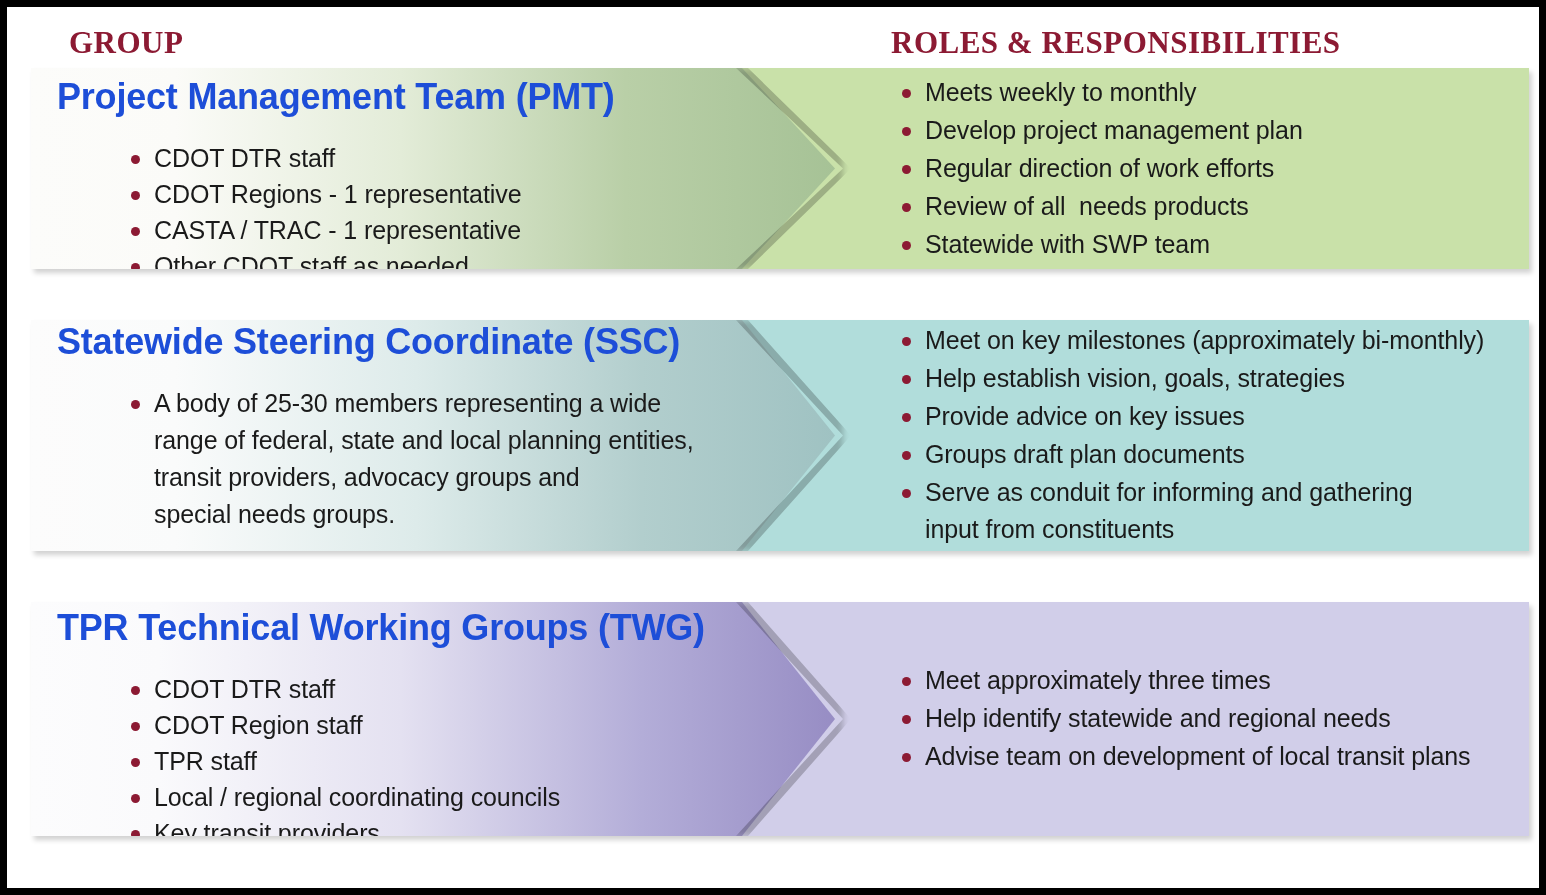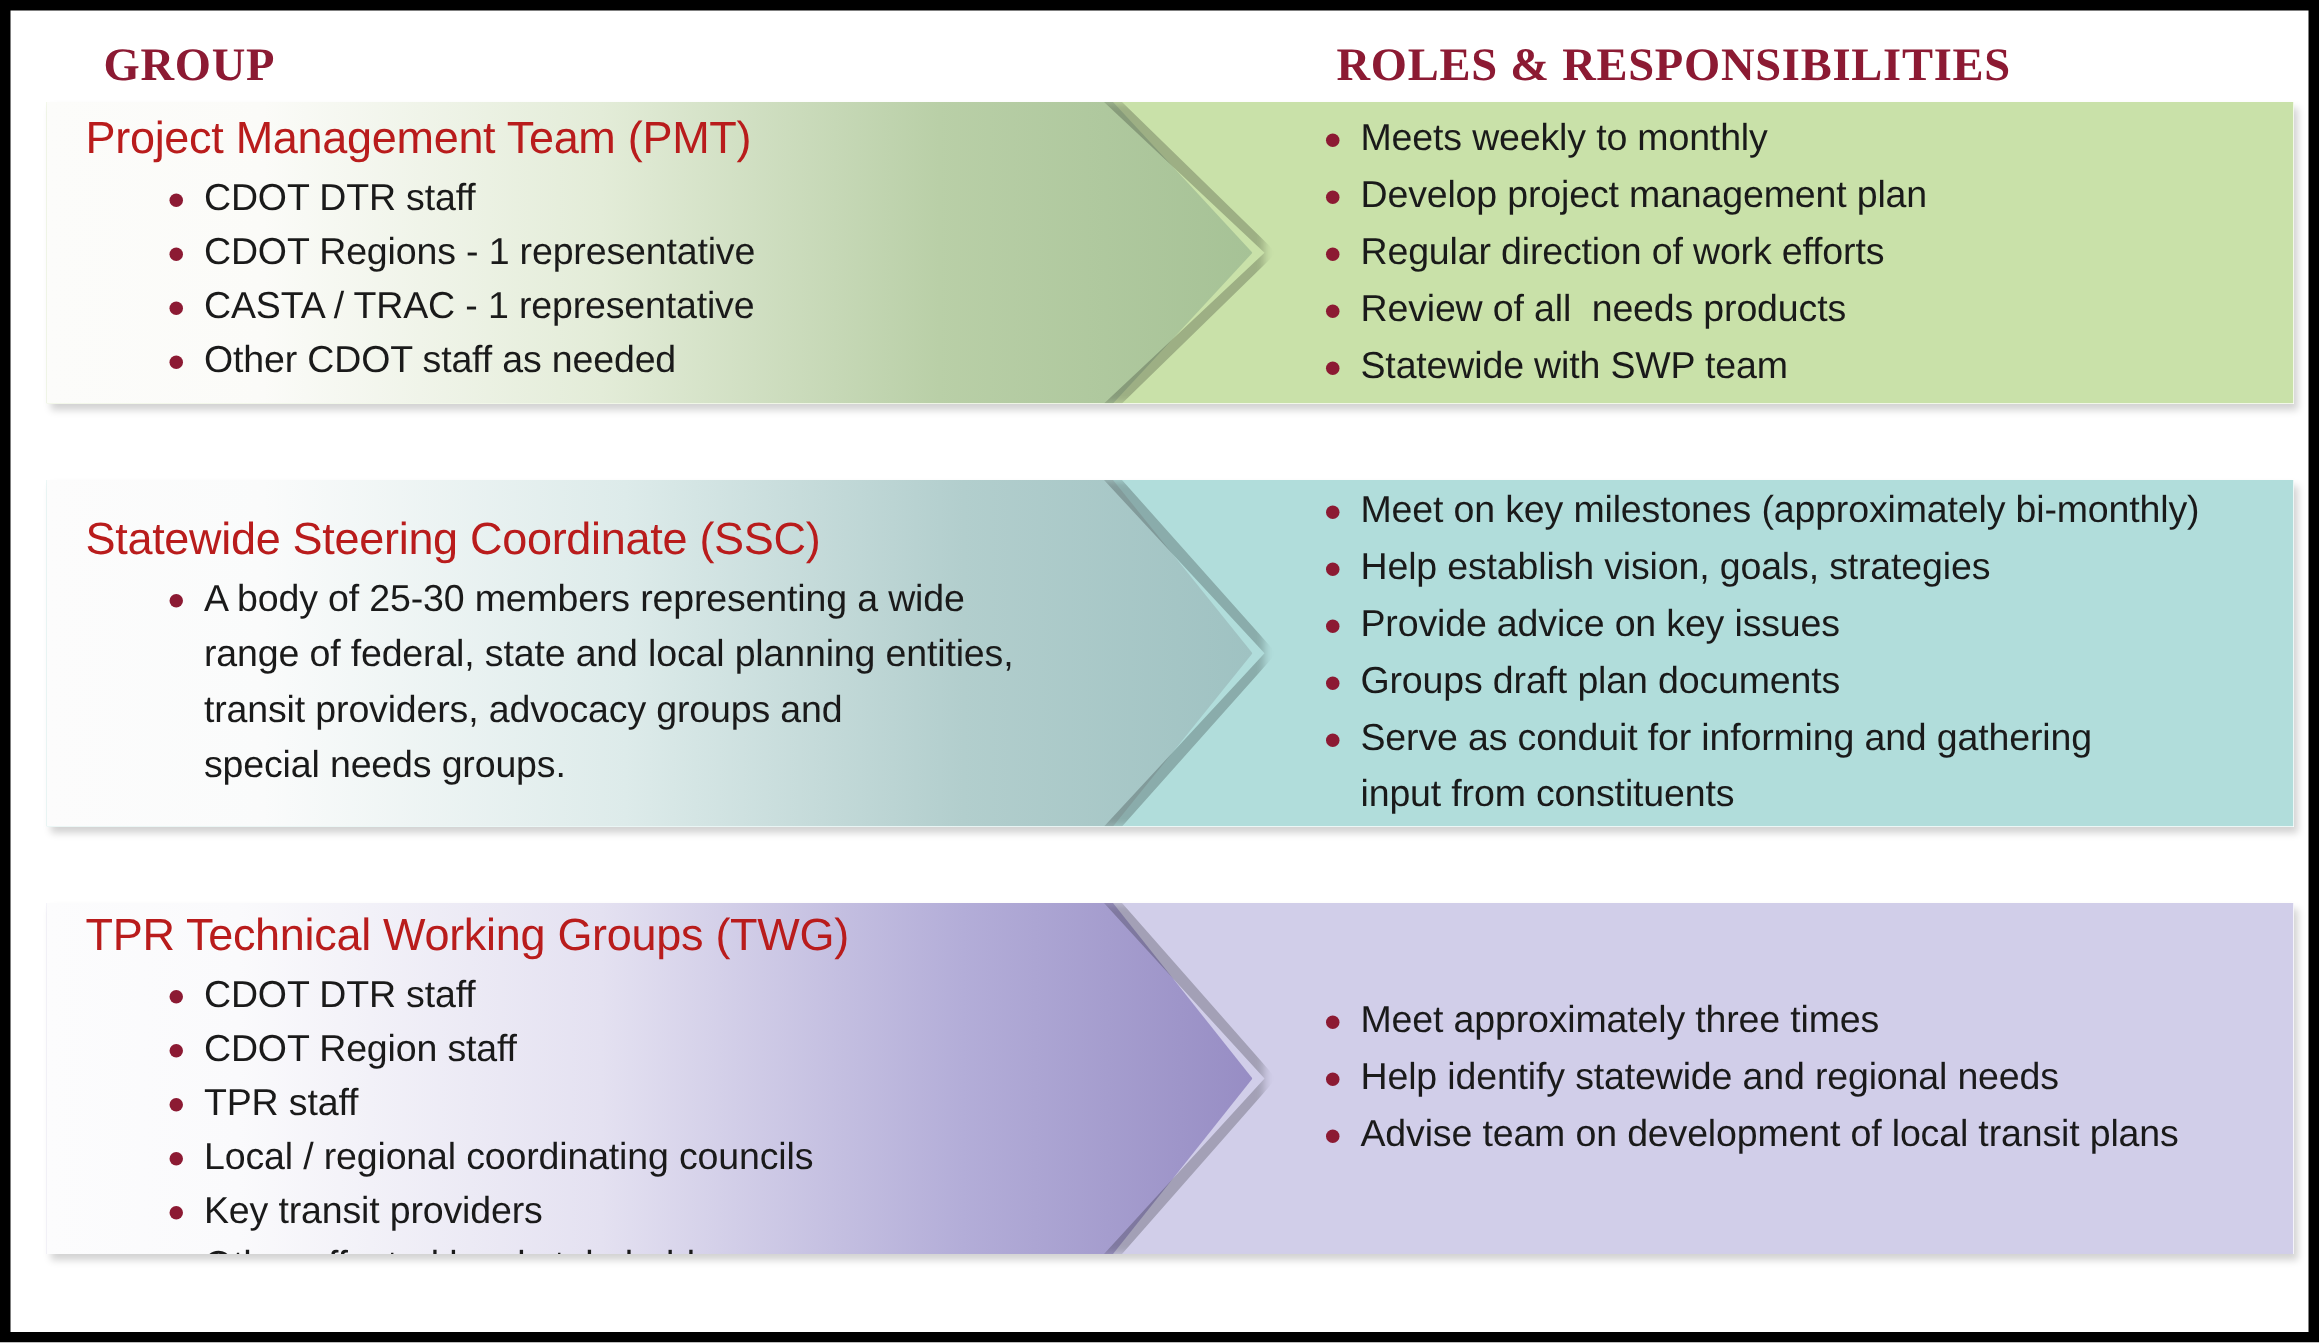--- a/index.html
+++ b/index.html
@@ -98,23 +98,23 @@
     box-sizing: border-box;
     padding: 0 14px 0 26px;
     display: flex;
     flex-direction: column;
     justify-content: center;
   }
   #row-0 .group-col { justify-content: flex-start; padding-top: 8px; }
   #row-2 .group-col { justify-content: flex-start; padding-top: 5px; }
 
   .group-title {
-    font-size: 30px;
-    font-weight: normal;
-    color: #b91c1c;
+    font-size: 36px;
+    font-weight: bold;
+    color: #1d4ed8;
     letter-spacing: -0.2px;
     margin-bottom: 4px;
     white-space: nowrap;
   }
 
   .roles-col {
     position: absolute;
     left: 828px;
     top: 0;
     width: 670px;
@@ -122,21 +122,21 @@
     box-sizing: border-box;
     padding: 0 10px 0 22px;
     display: flex;
     flex-direction: column;
     justify-content: center;
   }
 
   
   ul.bullets {
     list-style: none;
-    margin: 0;
+    margin: 18px;
     padding: 0;
   }
   ul.bullets.indent { padding-left: 53px; }
 
   ul.bullets > li {
     position: relative;
     padding-left: 26px;
     font-size: 25px;
     line-height: 36px;
     color: #1a1a1a;

